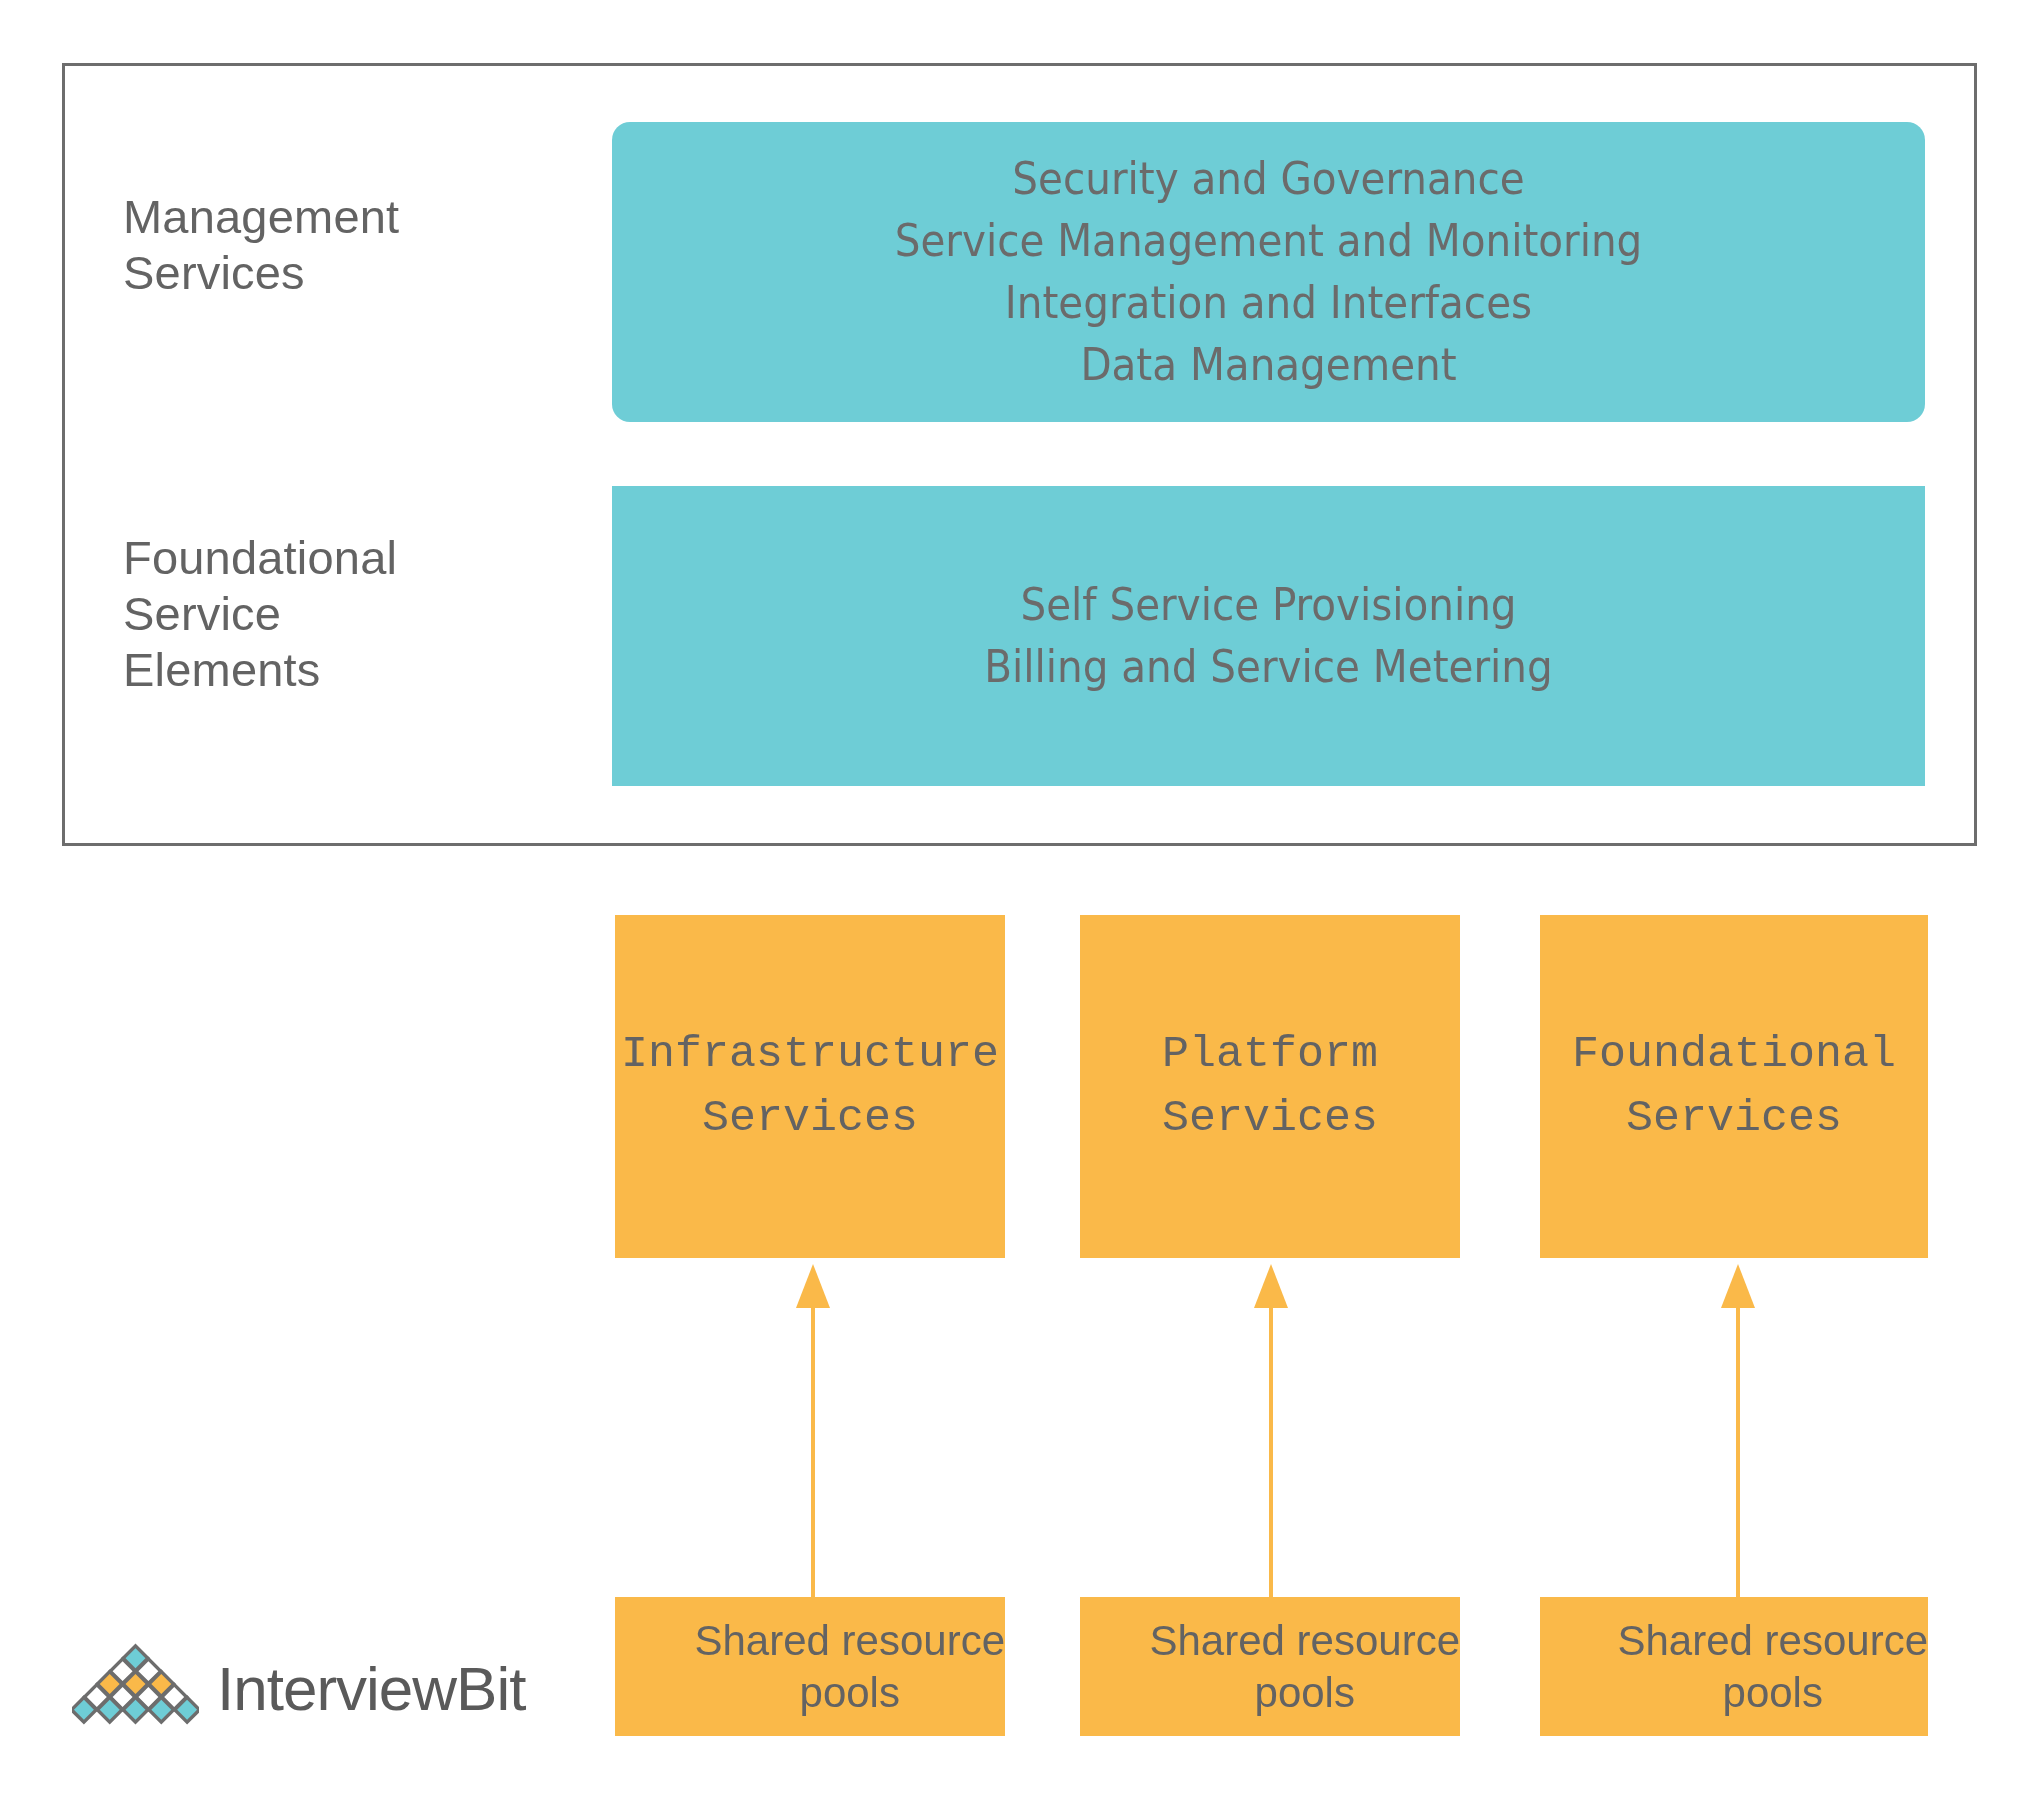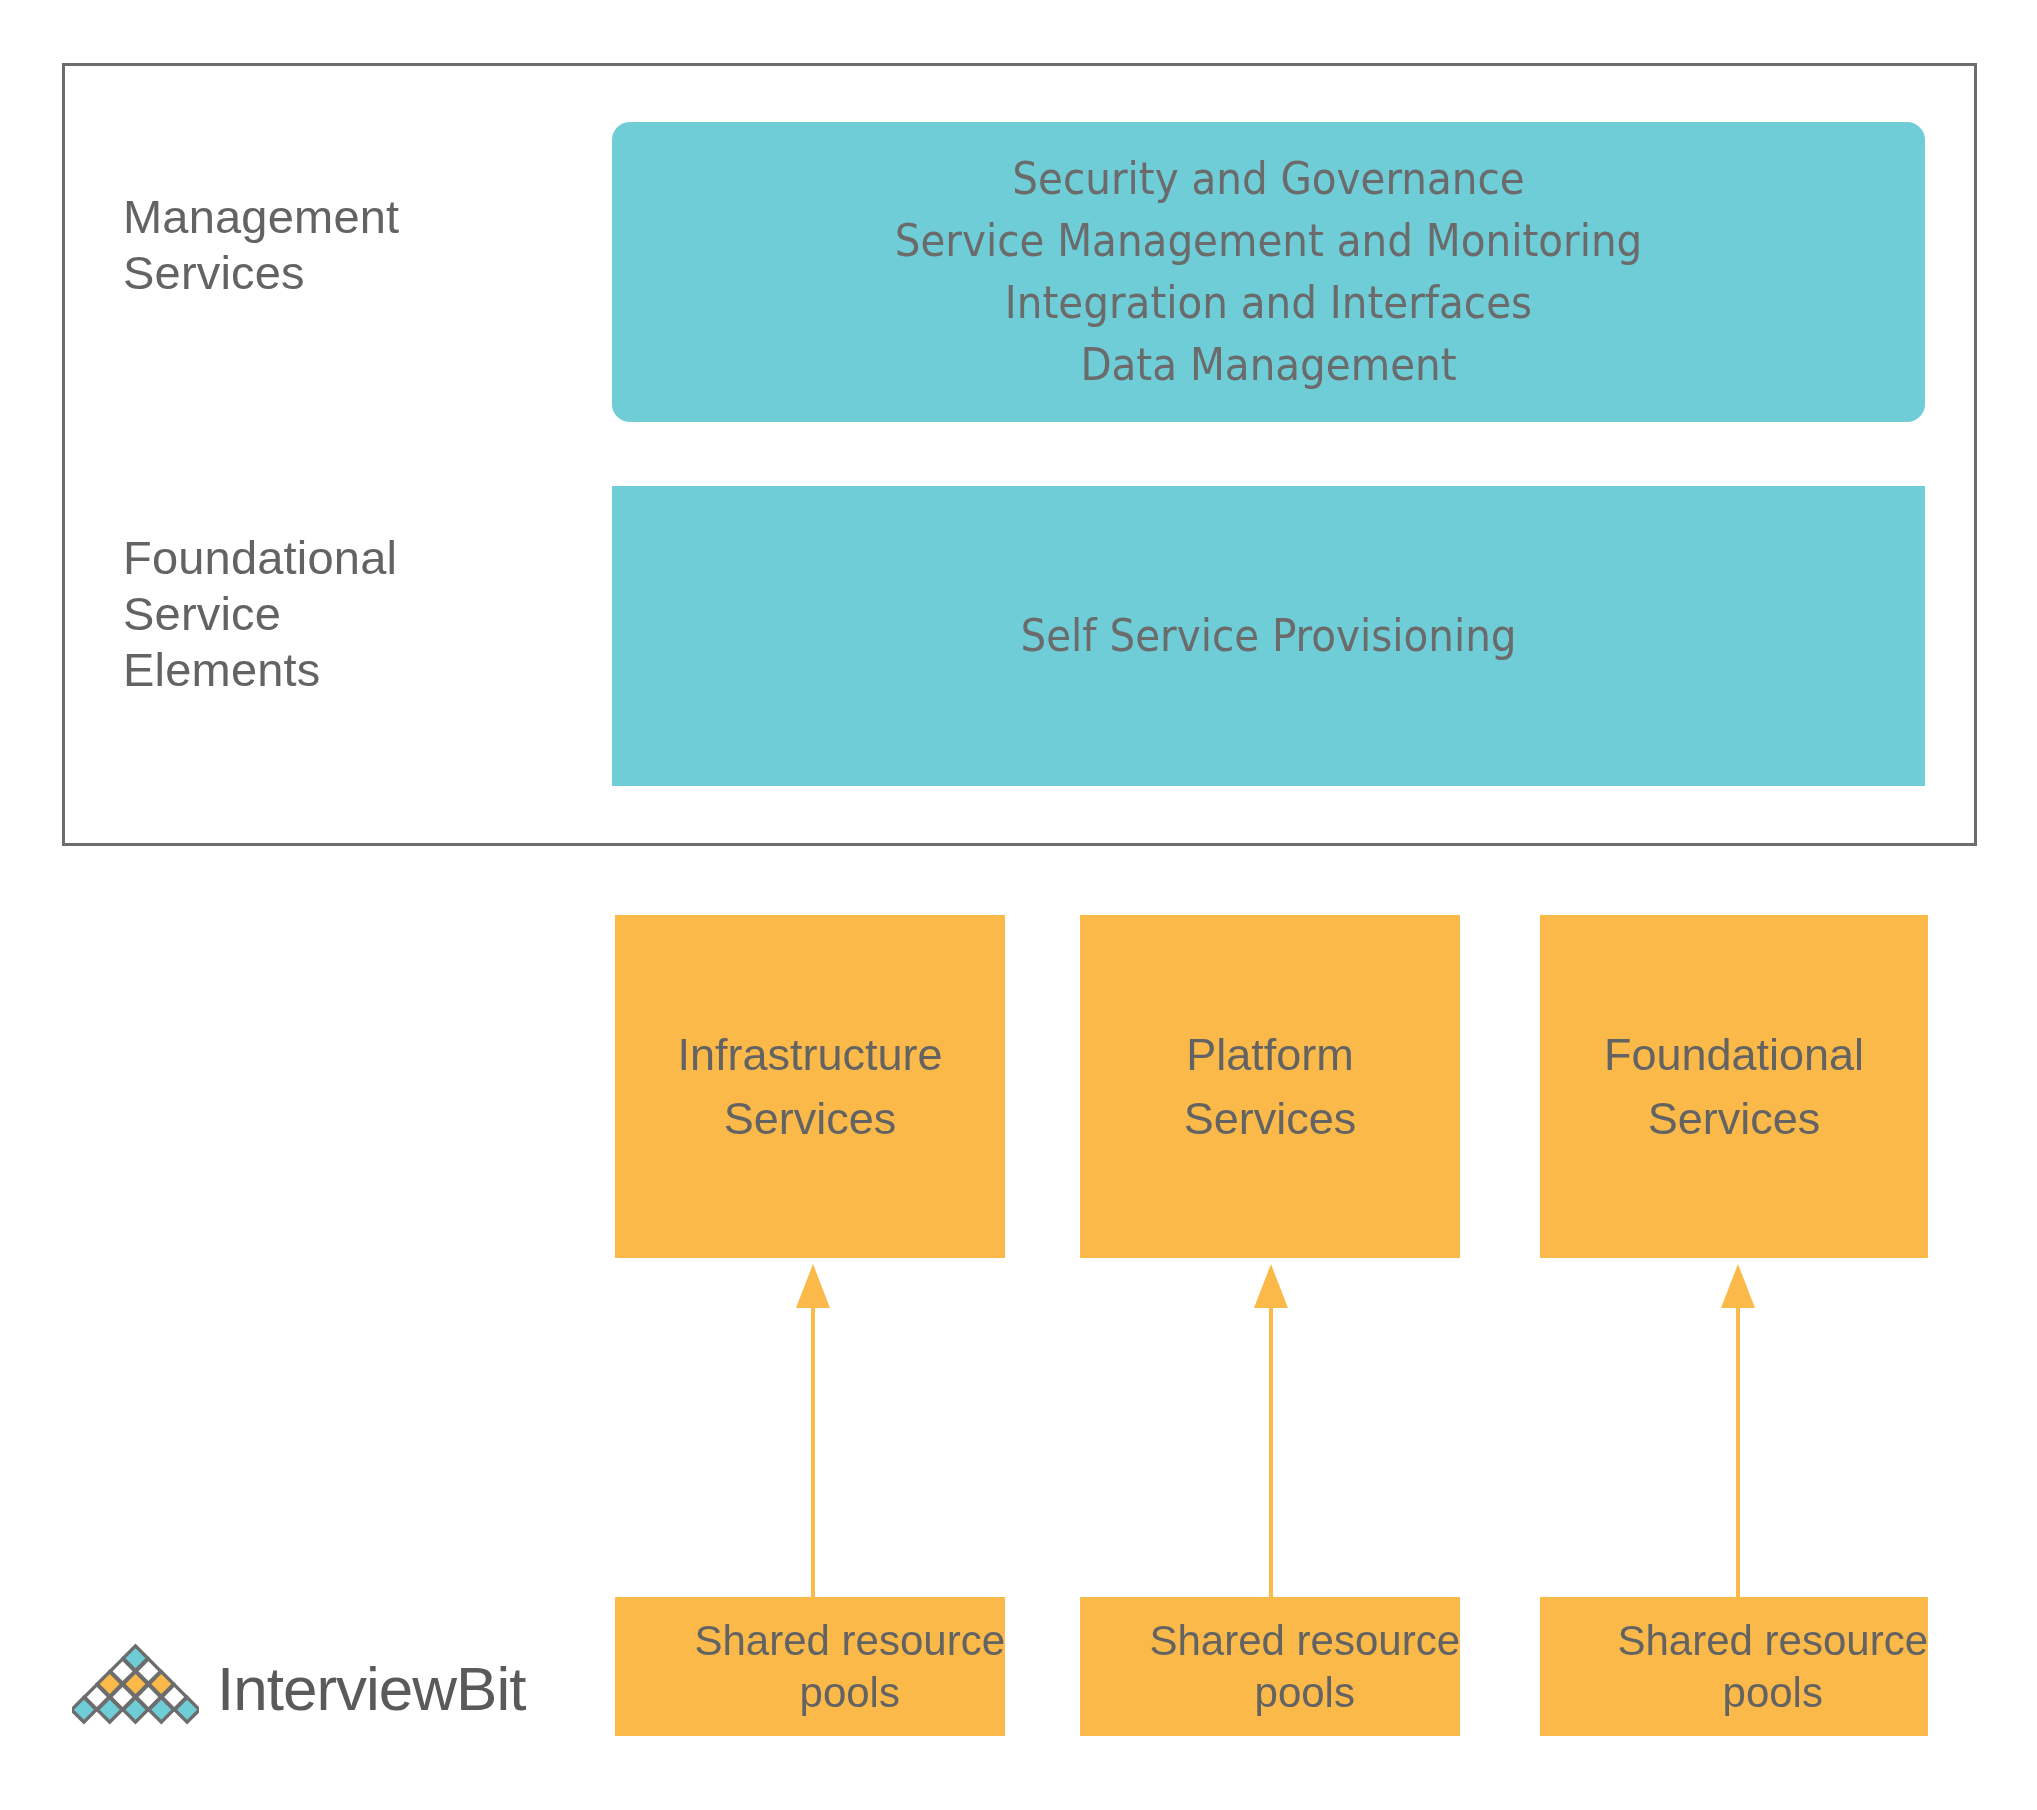--- a/index.html
+++ b/index.html
@@ -69,21 +69,21 @@
     display:flex;
     align-items:center;
     justify-content:center;
     box-sizing:border-box;
   }
   #tile-infrastructure{left:615px;width:390px;}
   #tile-platform{left:1080px;width:380px;}
   #tile-application{left:1540px;width:388px;}
   .svc-tile-label{
     color:#636363;
-    font-family:Liberation Sans, sans-serif;
+    font-family:Liberation Mono, monospace;
     font-size:45px;
     line-height:64px;
     text-align:center;
     white-space:pre-line;
   }
 
   
   .arrow{
     position:absolute;
     top:1264px;
@@ -168,20 +168,21 @@
 
   <div class="teal-band" id="band-management">
     <div class="teal-line">Security and Governance</div>
     <div class="teal-line">Service Management and Monitoring</div>
     <div class="teal-line">Integration and Interfaces</div>
     <div class="teal-line">Data Management</div>
   </div>
 
   <div class="teal-band" id="band-foundational">
     <div class="teal-line">Self Service Provisioning</div>
+    <div class="teal-line">Billing and Service Metering</div>
   </div>
 
   <div class="svc-tile" id="tile-infrastructure">
     <div class="svc-tile-label">Infrastructure
 Services</div>
   </div>
   <div class="svc-tile" id="tile-platform">
     <div class="svc-tile-label">Platform
 Services</div>
   </div>

